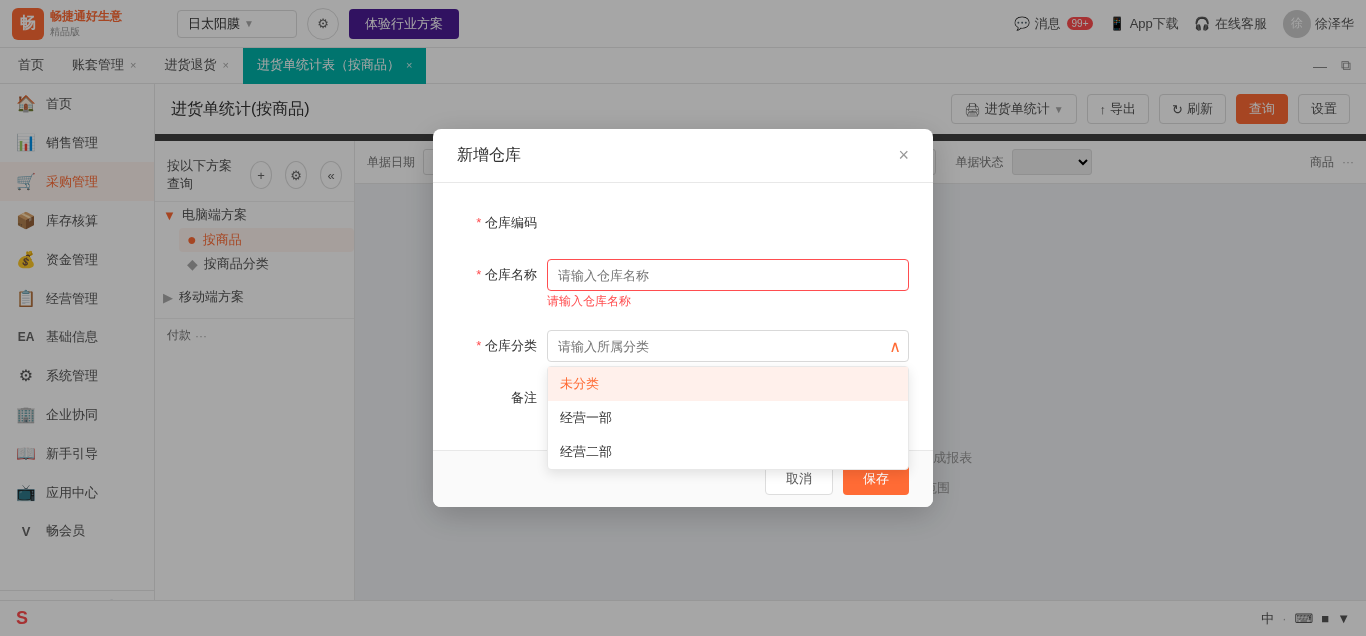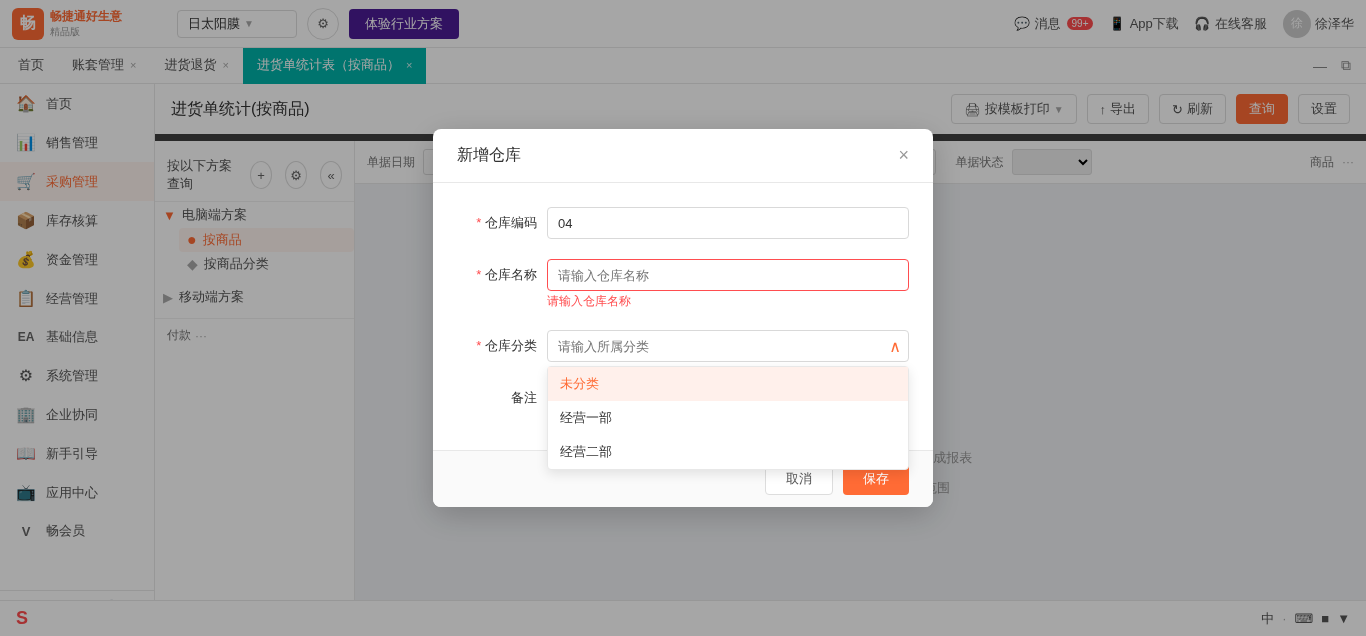--- a/index.html
+++ b/index.html
@@ -327,21 +327,21 @@
     </div>
   </div>
 
   <div class="content-area">
 
     <div class="page-header">
       <h2 class="page-title">进货单统计(按商品)</h2>
       <div class="page-actions">
         <button class="action-btn">
           <span>🖨</span>
-          <span>按模板打印</span>
+          <span>进货单统计</span>
           <span style="font-size:10px;color:#aaa;">▼</span>
         </button>
         <button class="action-btn">
           <span>↑</span>
           <span>导出</span>
         </button>
         <button class="action-btn">
           <span>↻</span>
           <span>刷新</span>
         </button>
@@ -438,23 +438,20 @@
 
     <div class="modal-header">
       <span class="modal-title">新增仓库</span>
       <button class="modal-close">×</button>
     </div>
 
     <div class="modal-body">
 
       <div class="form-row">
         <label class="form-label required">仓库编码</label>
-        <div class="form-control">
-          <input class="form-input" type="text" value="04" style="">
-        </div>
       </div>
 
       <div class="form-row">
         <label class="form-label required">仓库名称</label>
         <div class="form-control">
           <input class="form-input error" type="text" placeholder="请输入仓库名称" style="">
           <div class="error-msg">请输入仓库名称</div>
         </div>
       </div>
 

